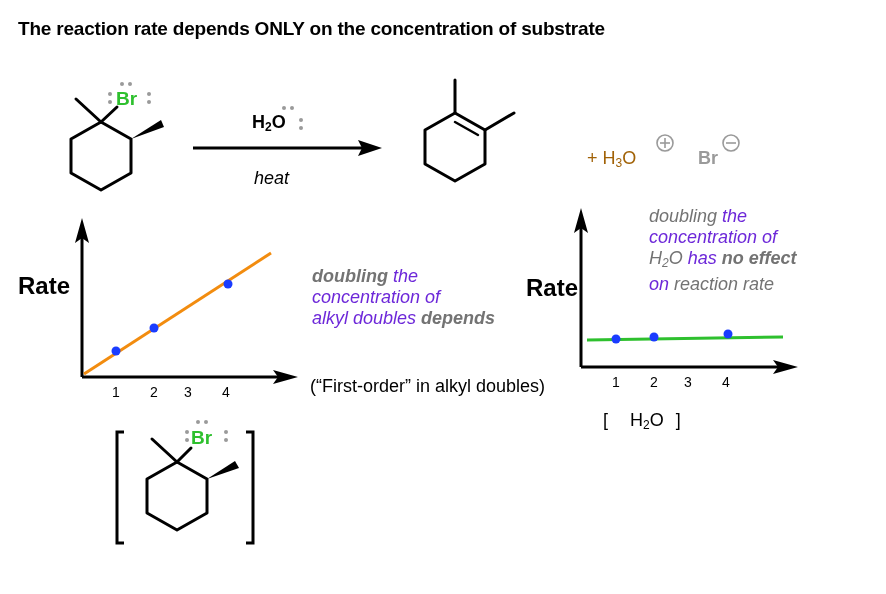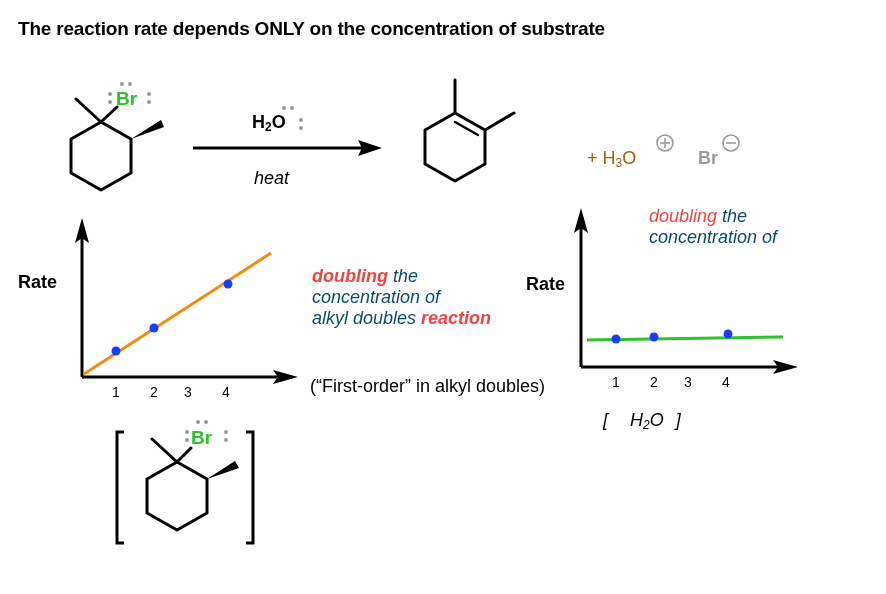--- a/index.html
+++ b/index.html
@@ -3,32 +3,32 @@
 <meta charset="utf-8">
 <style>
   html, body { margin:0; padding:0; background:#ffffff; }
   body { width:886px; height:594px; position:relative; overflow:hidden;
          font-family:"Liberation Sans", sans-serif; color:#000; }
   .abs { position:absolute; }
   .title { left:18px; top:18px; font-size:19px; font-weight:bold; letter-spacing:-0.2px; white-space:nowrap; }
   svg.canvas { position:absolute; left:0; top:0; }
   .lbl { position:absolute; white-space:nowrap; }
   .br { color:#2ec02e; font-weight:bold; font-size:19px; }
-  .rate { font-weight:bold; font-size:18px; }
+  .rate { font-weight:bold; font-size:24px; }
   .tick { font-size:14px; }
-  .grey { color:#0c4a6e; }
+  .grey { color:#6d28d9; }
   .note { font-size:18px; font-style:italic; line-height:21px; }
   .note b { font-weight:bold; }
-  .black { color:#ef4444; }
+  .black { color:#737373; }
   .reagent { font-weight:bold; font-size:18px; }
   .heat { font-style:italic; font-size:18px; }
   .byprod { color:#a16207; font-size:18px; }
   .byprod-br { color:#9a9a9a; font-size:18px; font-weight:bold; }
   .paren { font-size:18px; }
-  .conc { font-size:18px;font-style:italic; }
+  .conc { font-size:18px; }
   sub { font-size:12px; vertical-align:-3px; }
 </style>
 </head>
 <body>
 
 <div class="abs title">The reaction rate depends ONLY on the concentration of substrate</div>
 
 <svg class="canvas" width="886" height="594" viewBox="0 0 886 594">
 
   <g stroke="#000" stroke-width="3" fill="none" stroke-linejoin="round" stroke-linecap="round">
@@ -139,30 +139,32 @@
 
 <div class="lbl rate" style="left:18px;top:272px;">Rate</div>
 <div class="lbl tick" style="left:112px;top:384px;">1</div>
 <div class="lbl tick" style="left:150px;top:384px;">2</div>
 <div class="lbl tick" style="left:184px;top:384px;">3</div>
 <div class="lbl tick" style="left:222px;top:384px;">4</div>
 
 <div class="lbl note" style="left:312px;top:266px;">
   <div><b class="black">doubling</b><span class="grey"> the</span></div>
   <div class="grey">concentration of</div>
-  <div><span class="grey">alkyl doubles </span><b class="black">reaction</b></div>
+  <div><span class="grey">alkyl doubles </span><b class="black">depends</b></div>
 </div>
 <div class="lbl paren" style="left:310px;top:376px;">(“First-order” in alkyl doubles)</div>
 
 <div class="lbl br" style="left:191px;top:427px;">Br</div>
 
 <div class="lbl rate" style="left:526px;top:274px;">Rate</div>
 <div class="lbl tick" style="left:612px;top:374px;">1</div>
 <div class="lbl tick" style="left:650px;top:374px;">2</div>
 <div class="lbl tick" style="left:684px;top:374px;">3</div>
 <div class="lbl tick" style="left:722px;top:374px;">4</div>
 
 <div class="lbl note" style="left:649px;top:206px;">
   <div><span class="black">doubling</span><span class="grey"> the</span></div>
   <div class="grey">concentration of</div>
+  <div><span class="black">H</span><sub class="black">2</sub><span class="black">O</span><span class="grey"> has </span><b class="black">no effect</b></div>
+  <div><span class="grey">on </span><span class="black">reaction rate</span></div>
 </div>
 
 <div class="lbl conc" style="left:603px;top:410px;"><span>[</span><span style="display:inline-block;width:22px;"></span><span>H</span><sub>2</sub><span>O</span><span style="display:inline-block;width:12px;"></span><span>]</span></div>
 
 </body></html>

